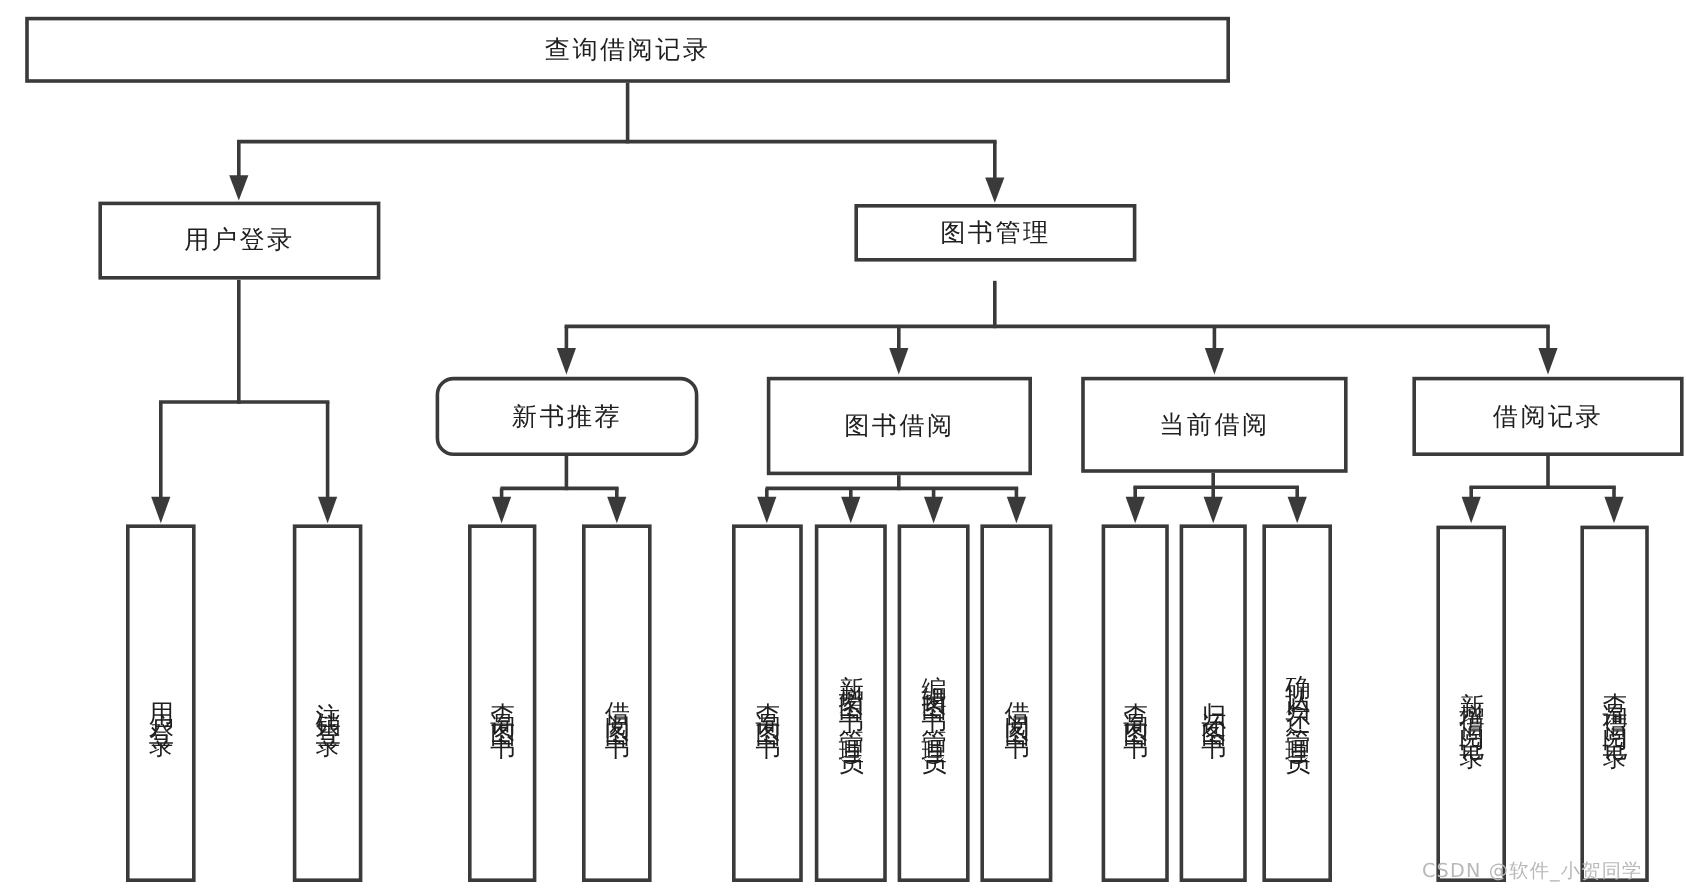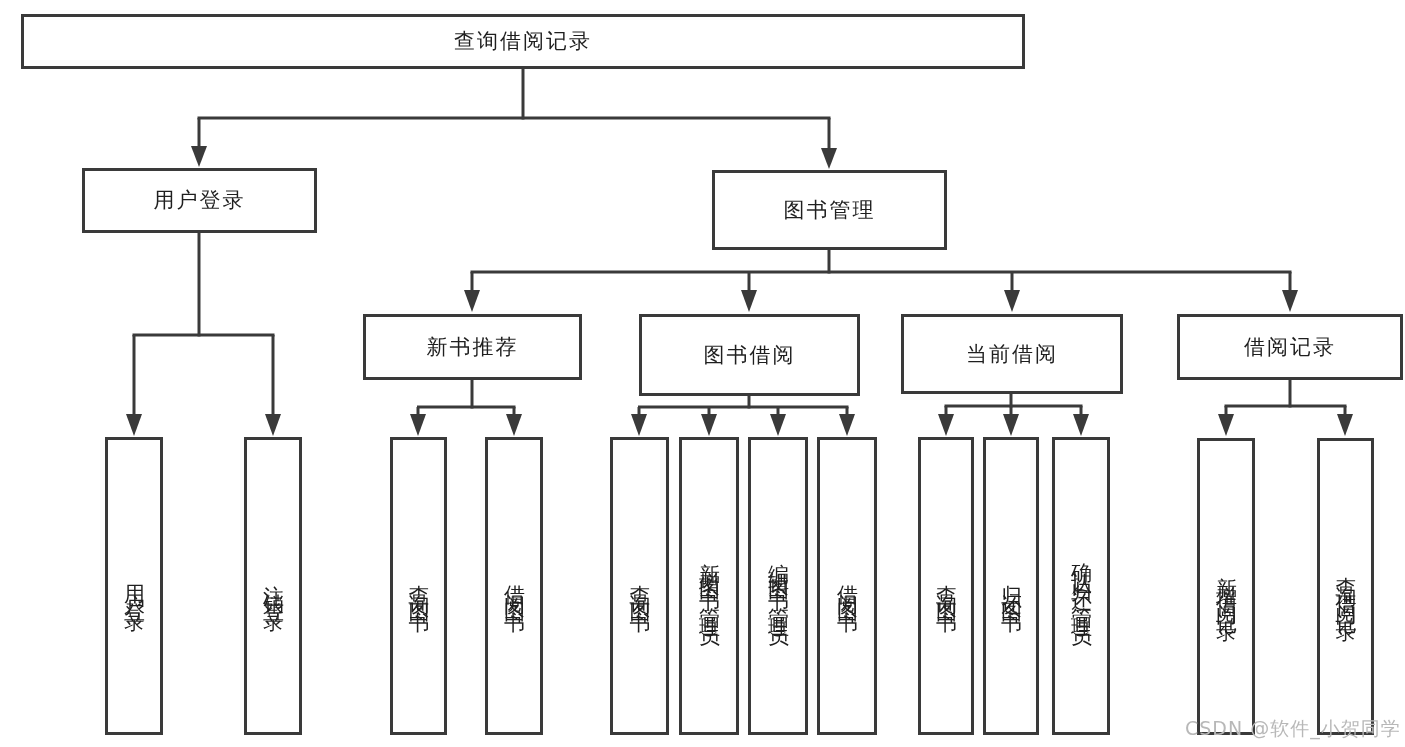--- a/index.html
+++ b/index.html
@@ -34,21 +34,21 @@
   }
   .leaf {
     writing-mode: vertical-rl;
     letter-spacing: 9px;
     font-size: 21px;
   }
   .watermark {
     position: absolute;
     left: 1185px;
     top: 716px;
-    font-size: 19px;
+    font-size: 16px;
     letter-spacing: 1px;
     color: #b8b8b8;
     white-space: nowrap;
   }
 </style>
 </head>
 <body>
 
 <div class="canvas">
 
@@ -124,23 +124,23 @@
       <line x1="1226" y1="406" x2="1226" y2="418"></line>
       <polygon points="1218,414 1234,414 1226,436"></polygon>
       <line x1="1345" y1="406" x2="1345" y2="418"></line>
       <polygon points="1337,414 1353,414 1345,436"></polygon>
     </g>
   </svg>
 
   <div class="box" style="left:21px; top:14px; width:1004px; height:55px;">查询借阅记录</div>
 
   <div class="box" style="left:82px; top:168px; width:235px; height:65px;">用户登录</div>
-  <div class="box" style="left:712px; top:170px; width:235px; height:80px;">图书管理</div>
+  <div class="box" style="left:712px; top:170px; width:235px; height:48px;">图书管理</div>
 
-  <div class="box" style="left:363px; top:314px; width:219px; height:66px;">新书推荐</div>
+  <div class="box" style="left:363px; top:314px; width:219px; height:66px;border-radius:15px;">新书推荐</div>
   <div class="box" style="left:639px; top:314px; width:221px; height:82px;">图书借阅</div>
   <div class="box" style="left:901px; top:314px; width:222px; height:80px;">当前借阅</div>
   <div class="box" style="left:1177px; top:314px; width:226px; height:66px;">借阅记录</div>
 
   <div class="box leaf" style="left:105px; top:437px; width:58px; height:298px;">用户登录</div>
   <div class="box leaf" style="left:244px; top:437px; width:58px; height:298px;">注销登录</div>
 
   <div class="box leaf" style="left:390px; top:437px; width:57px; height:298px;">查询图书</div>
   <div class="box leaf" style="left:485px; top:437px; width:58px; height:298px;">借阅图书</div>
 

